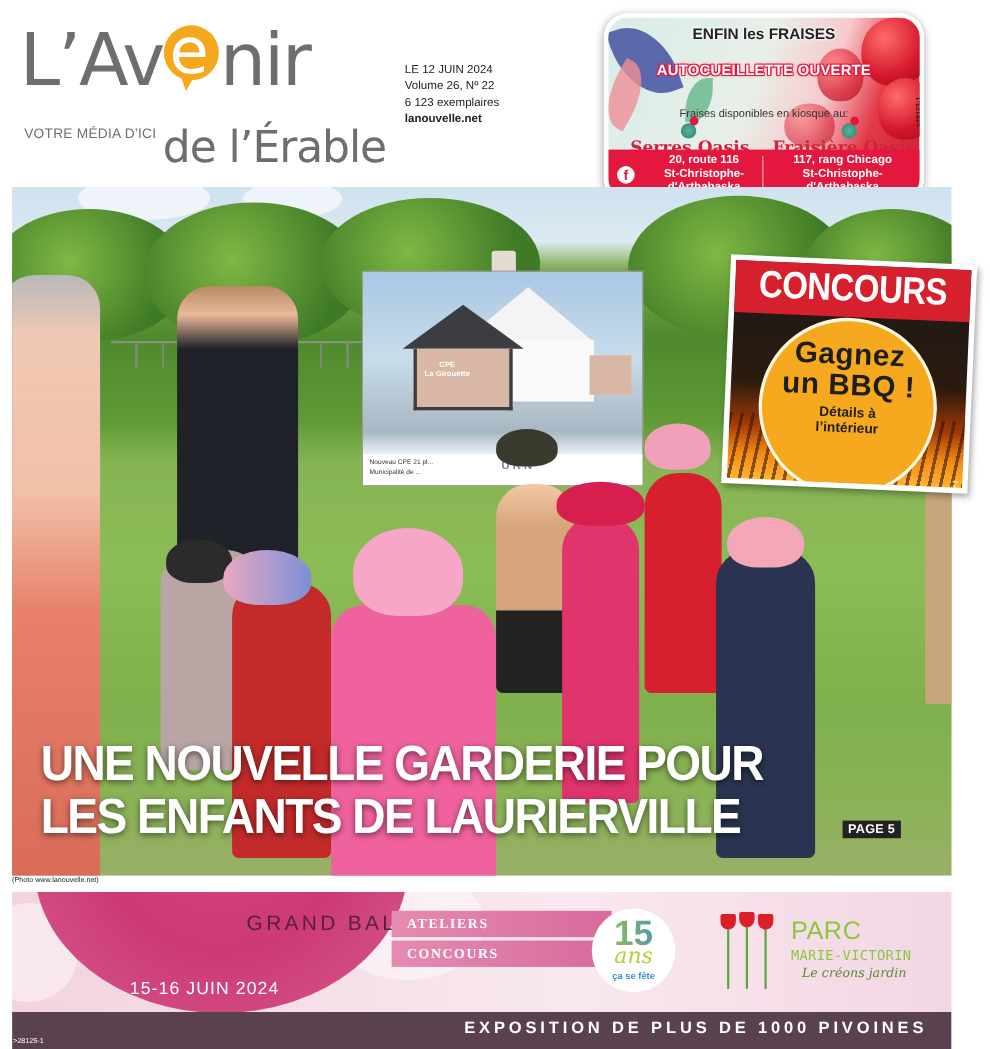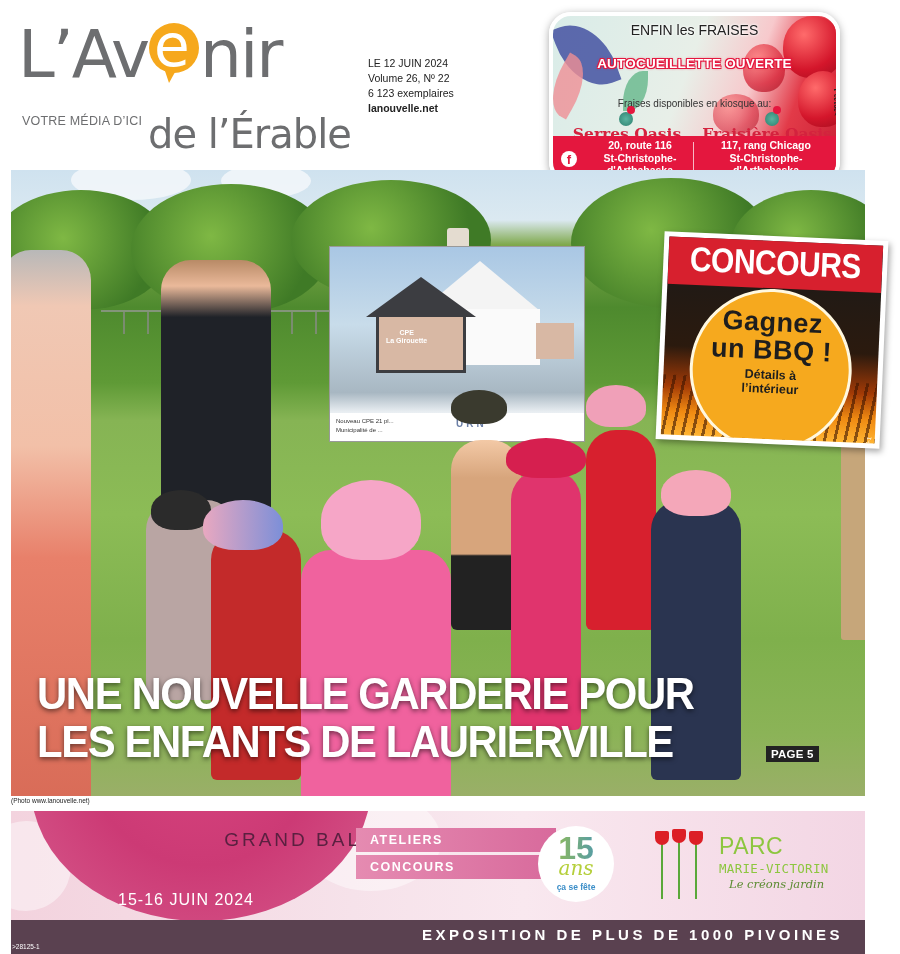--- a/index.html
+++ b/index.html
@@ -55,21 +55,21 @@
     .ad-fraises .leaf1 { position: absolute; left: 8px; top: 4px; width: 50px; height: 70px; background: #4d5aa5; border-radius: 0 80% 0 80%; transform: rotate(-20deg); opacity: 0.9; }
     .ad-fraises .leaf2 { position: absolute; left: 0px; top: 40px; width: 30px; height: 60px; background: #ef8f95; border-radius: 0 80% 0 80%; transform: rotate(30deg); opacity: 0.8; }
     .ad-fraises .leaf3 { position: absolute; left: 70px; top: 55px; width: 25px; height: 40px; background: #3aa56b; border-radius: 80% 0 80% 0; opacity: 0.6; }
     .ad-fraises .berry { position: absolute; border-radius: 50% 50% 45% 45%; background: radial-gradient(circle at 35% 30%, #ff6b6b, #d4162b 60%, #9e0c1d); }
     .ad-fraises .b1 { left: 230px; top: 0px; width: 60px; height: 62px; }
     .ad-fraises .b2 { left: 245px; top: 55px; width: 50px; height: 56px; }
     .ad-fraises .b3 { left: 190px; top: 28px; width: 42px; height: 48px; opacity: 0.7; }
     .ad-fraises .b4 { left: 160px; top: 78px; width: 46px; height: 40px; opacity: 0.55; }
     .ad-fraises .headline {
       position: absolute; left: 0; width: 100%; text-align: center; top: 6px;
-      font-weight: normal; font-size: 14px; line-height: 16px; color: #222;
+      font-weight: bold; font-size: 14px; line-height: 16px; color: #222;
       text-shadow: 0 0 3px #fff, 0 0 3px #fff;
     }
     .ad-fraises .sub {
       position: absolute; left: 0; width: 100%; text-align: center; top: 40px;
       font-weight: bold; font-size: 13.5px; color: #fff; letter-spacing: 0.2px;
       text-shadow: -1px -1px 0 #e4173e, 1px -1px 0 #e4173e, -1px 1px 0 #e4173e, 1px 1px 0 #e4173e, 0 0 3px #e4173e;
     }
     .ad-fraises .kiosque {
       position: absolute; left: 0; width: 100%; text-align: center; top: 82px;
       font-size: 10px; color: #333;
@@ -192,21 +192,21 @@
     }
     .ad-pivoines .title-big {
       position: absolute; left: 0; top: 36px; width: 350px; text-align: center;
       font-size: 36px; letter-spacing: 0.5px; color: #ffffff; line-height: 40px;
       text-shadow: 0 1px 3px rgba(100,20,60,0.5);
     }
     .ad-pivoines .dates {
       position: absolute; left: 0; top: 80px; width: 350px; text-align: center;
       font-size: 16px; color: #ffffff; letter-spacing: 1px;
     }
-    .ad-pivoines .activities { position: absolute; left: 345px; top: 17px; width: 200px; }
+    .ad-pivoines .activities { position: absolute; left: 345px; top: 17px; width: 200px; font-family: Liberation Serif, serif; }
     .ad-pivoines .activity {
       display: block; height: 24px; margin-bottom: 3px; padding-left: 14px;
       background: linear-gradient(90deg, #e58bb1, #d86a9c);
       color: #fff; font-weight: bold; font-size: 12.5px; letter-spacing: 1.5px; line-height: 24px;
     }
     .ad-pivoines .badge15 {
       position: absolute; left: 527px; top: 15px; width: 76px; height: 76px; border-radius: 50%;
       background: #ffffff;
     }
     .ad-pivoines .badge15 .num { position: absolute; left: 0; top: 6px; width: 100%; text-align: center; font-weight: bold; font-size: 32px; line-height: 32px; color: #3b8ec8; background: linear-gradient(90deg,#a8c83c,#3b8ec8); -webkit-background-clip: text; background-clip: text; -webkit-text-fill-color: transparent; }

